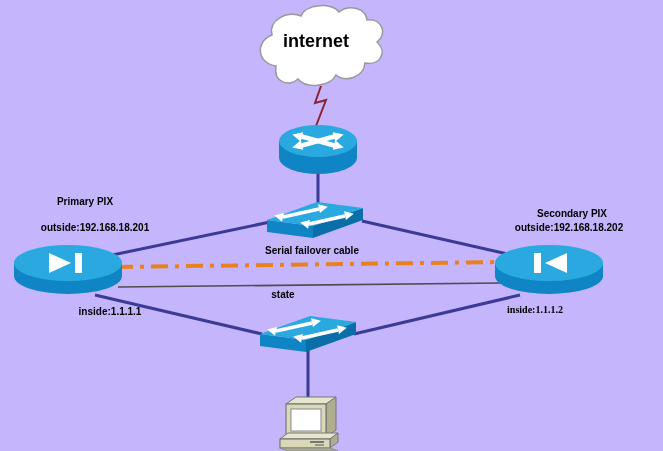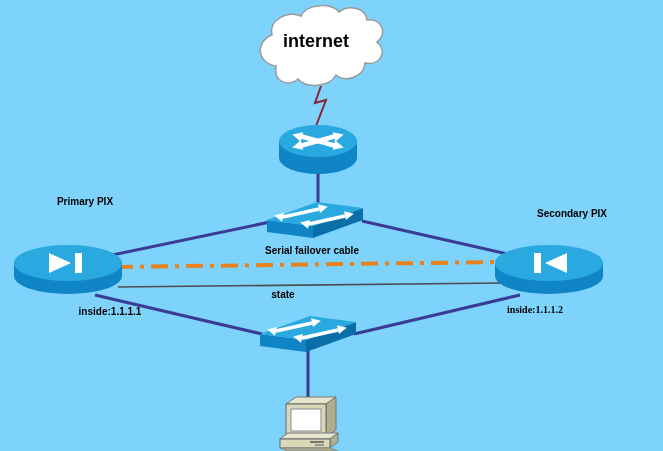--- a/index.html
+++ b/index.html
@@ -1,17 +1,17 @@
 <!DOCTYPE html>
 <html><head>
 <meta charset="utf-8">
 <style>
   html,body{margin:0;padding:0;background:#fff;}
   #canvas{
-    position:relative;width:663px;height:451px;background:#7dd3fc;overflow:hidden;
+    position:relative;width:663px;height:451px;background:#c4b5fd;overflow:hidden;
     font-family:"Liberation Sans",sans-serif;
   }
   .layer{position:absolute;left:0;top:0;}
   .node{position:absolute;}
   .lbl{
     position:absolute;color:#000;font-weight:bold;font-size:10px;
     text-align:center;white-space:nowrap;line-height:1.1;
   }
   .lbl.big{font-size:18px;}
 </style>
@@ -70,31 +70,33 @@
 
   <div class="node" style="left:13px;top:243px;">
     <svg width="110" height="56">
       <path d="M1,20 V33 A54,18 0 0 0 109,33 V20 Z" fill="#0f85c5"></path>
       <ellipse cx="55" cy="20" rx="54" ry="18" fill="#2aa9e0"></ellipse>
       <polygon points="36,10 36,30 58,20" fill="#fff"></polygon>
       <rect x="62" y="10" width="7" height="20" fill="#fff"></rect>
     </svg>
   </div>
   <div class="lbl" style="left:10px;top:196px;width:150px;">Primary PIX</div>
+  <div class="lbl" style="left:5px;top:222px;width:180px;">outside:192.168.18.201</div>
   <div class="lbl" style="left:35px;top:306px;width:150px;">inside:1.1.1.1</div>
 
   <div class="node" style="left:494px;top:243px;">
     <svg width="110" height="56">
       <path d="M1,20 V33 A54,18 0 0 0 109,33 V20 Z" fill="#0f85c5"></path>
       <ellipse cx="55" cy="20" rx="54" ry="18" fill="#2aa9e0"></ellipse>
       <rect x="40" y="10" width="7" height="20" fill="#fff"></rect>
       <polygon points="73,10 73,30 51,20" fill="#fff"></polygon>
     </svg>
   </div>
   <div class="lbl" style="left:497px;top:196px;width:150px;margin-top:12px;">Secondary PIX</div>
+  <div class="lbl" style="left:479px;top:222px;width:180px;">outside:192.168.18.202</div>
   <div class="lbl" style="left:460px;top:304px;width:150px;font-family:Liberation Serif, serif;">inside:1.1.1.2</div>
 
   <div class="lbl" style="left:222px;top:245px;width:180px;">Serial failover cable</div>
   <div class="lbl" style="left:243px;top:289px;width:80px;">state</div>
 
   <div class="node" style="left:258px;top:312px;">
     <svg width="100" height="46">
       <polygon points="2,22 48,28 48,40 2,34" fill="#0f85c5"></polygon>
       <polygon points="48,28 98,10 98,22 48,40" fill="#0a6fa8"></polygon>
       <polygon points="2,22 52,4 98,10 48,28" fill="#2aa9e0"></polygon>

